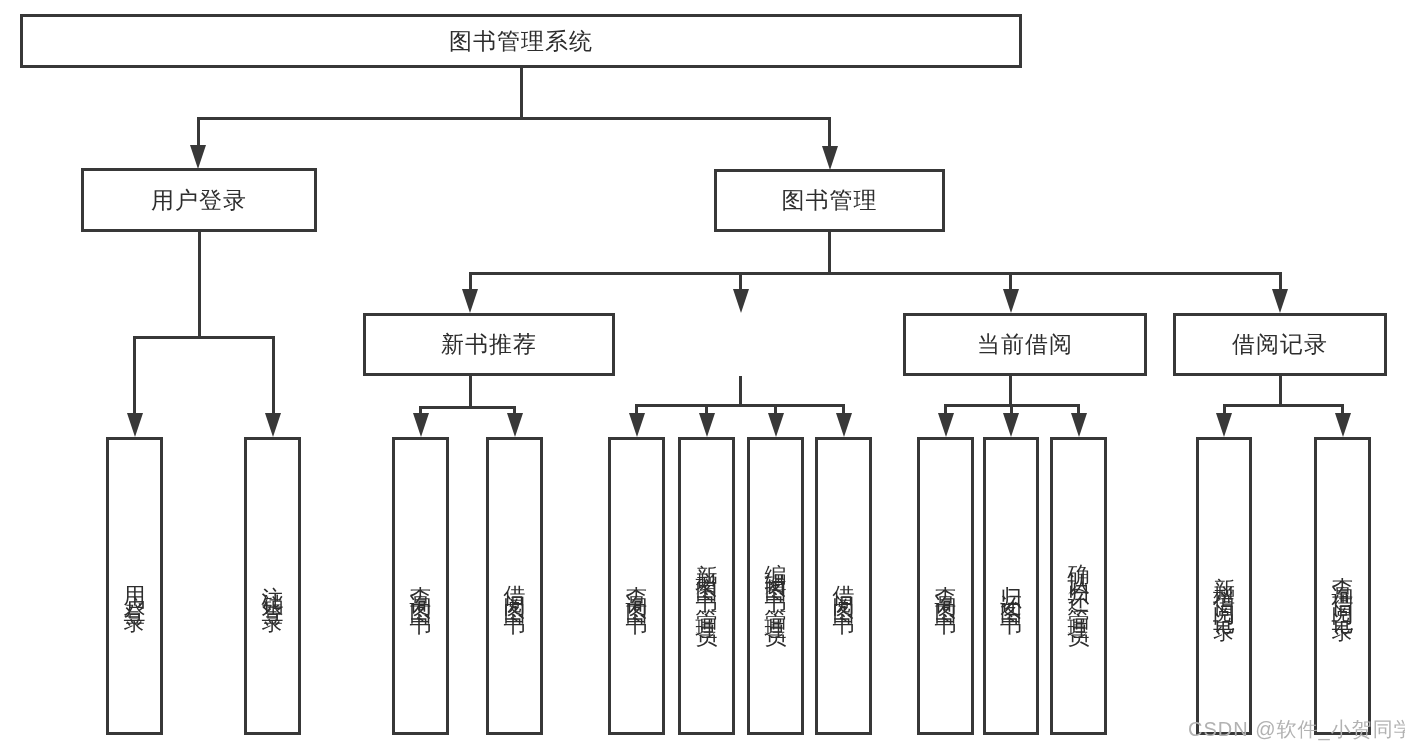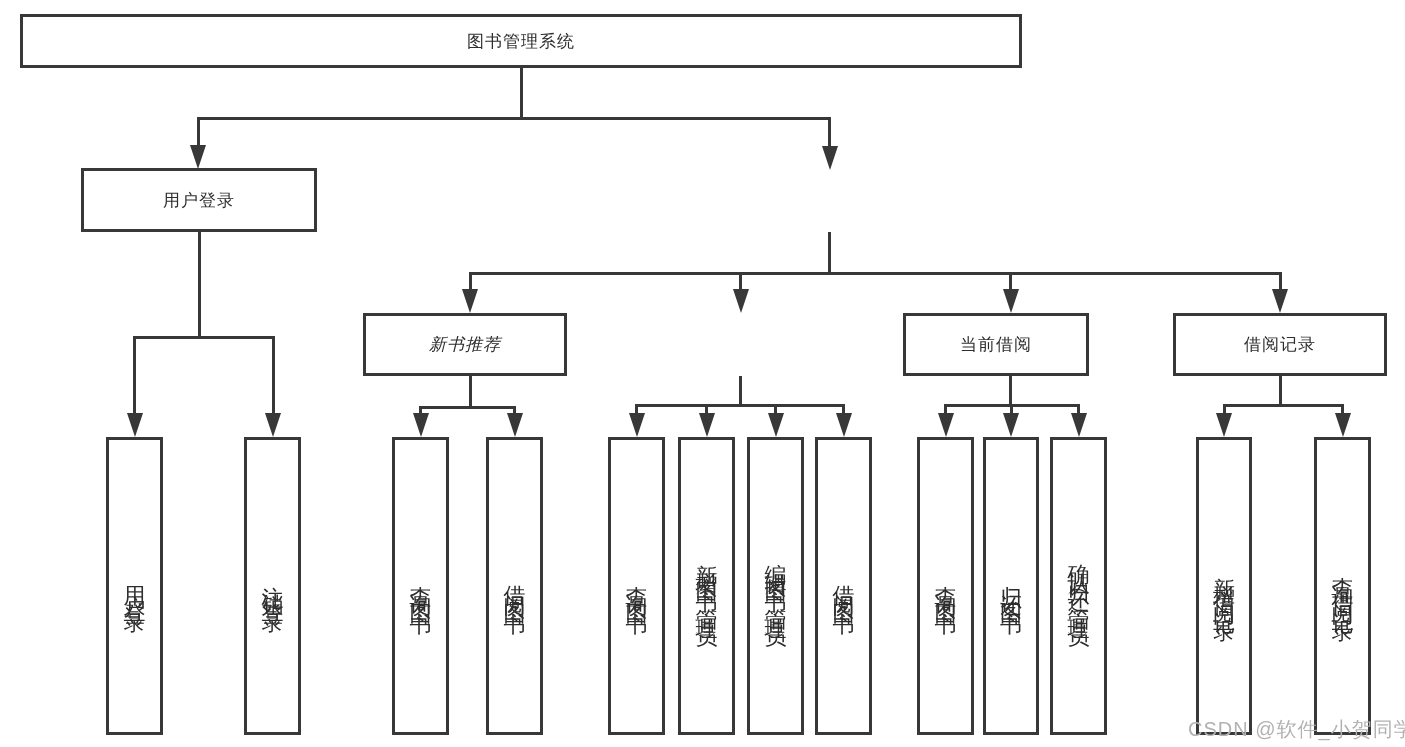--- a/index.html
+++ b/index.html
@@ -14,21 +14,21 @@
   .node {
     position: absolute;
     box-sizing: border-box;
     background: #ffffff;
     border: 3px solid #383838;
     display: flex;
     align-items: center;
     justify-content: center;
     color: #2d2d2d;
   }
-  .h-node { font-size: 17px; letter-spacing: 1px; white-space: nowrap; }
+  .h-node { font-size: 23px; letter-spacing: 1px; white-space: nowrap; }
   .v-node { font-size: 22px; }
   .v-node .vtext {
     writing-mode: vertical-rl;
     text-orientation: mixed;
     letter-spacing: 9px;
     line-height: 1;
     white-space: nowrap;
   }
   .line { position: absolute; background: #383838; }
   .arrow {
@@ -54,25 +54,28 @@
 
 <div id="canvas">
 
   <div class="node h-node" style="left:20px; top:14px; width:1002px; height:54px;">
     <span>图书管理系统</span>
   </div>
 
   <div class="node h-node" style="left:81px; top:168px; width:236px; height:64px;">
     <span>用户登录</span>
   </div>
+  <div class="node h-node" style="left:714px; top:169px; width:231px; height:63px;">
+    <span>图书管理</span>
+  </div>
 
-  <div class="node h-node" style="left:363px; top:313px; width:204px; height:63px;font-style:italic;">
+  <div class="node h-node" style="left:363px; top:313px; width:252px; height:63px;">
     <span>新书推荐</span>
   </div>
-  <div class="node h-node" style="left:903px; top:313px; width:186px; height:63px;">
+  <div class="node h-node" style="left:903px; top:313px; width:244px; height:63px;">
     <span>当前借阅</span>
   </div>
   <div class="node h-node" style="left:1173px; top:313px; width:214px; height:63px;">
     <span>借阅记录</span>
   </div>
 
   <div class="node v-node" style="left:106px; top:437px; width:57px; height:298px;">
     <span class="vtext">用户登录</span>
   </div>
   <div class="node v-node" style="left:244px; top:437px; width:57px; height:298px;">

